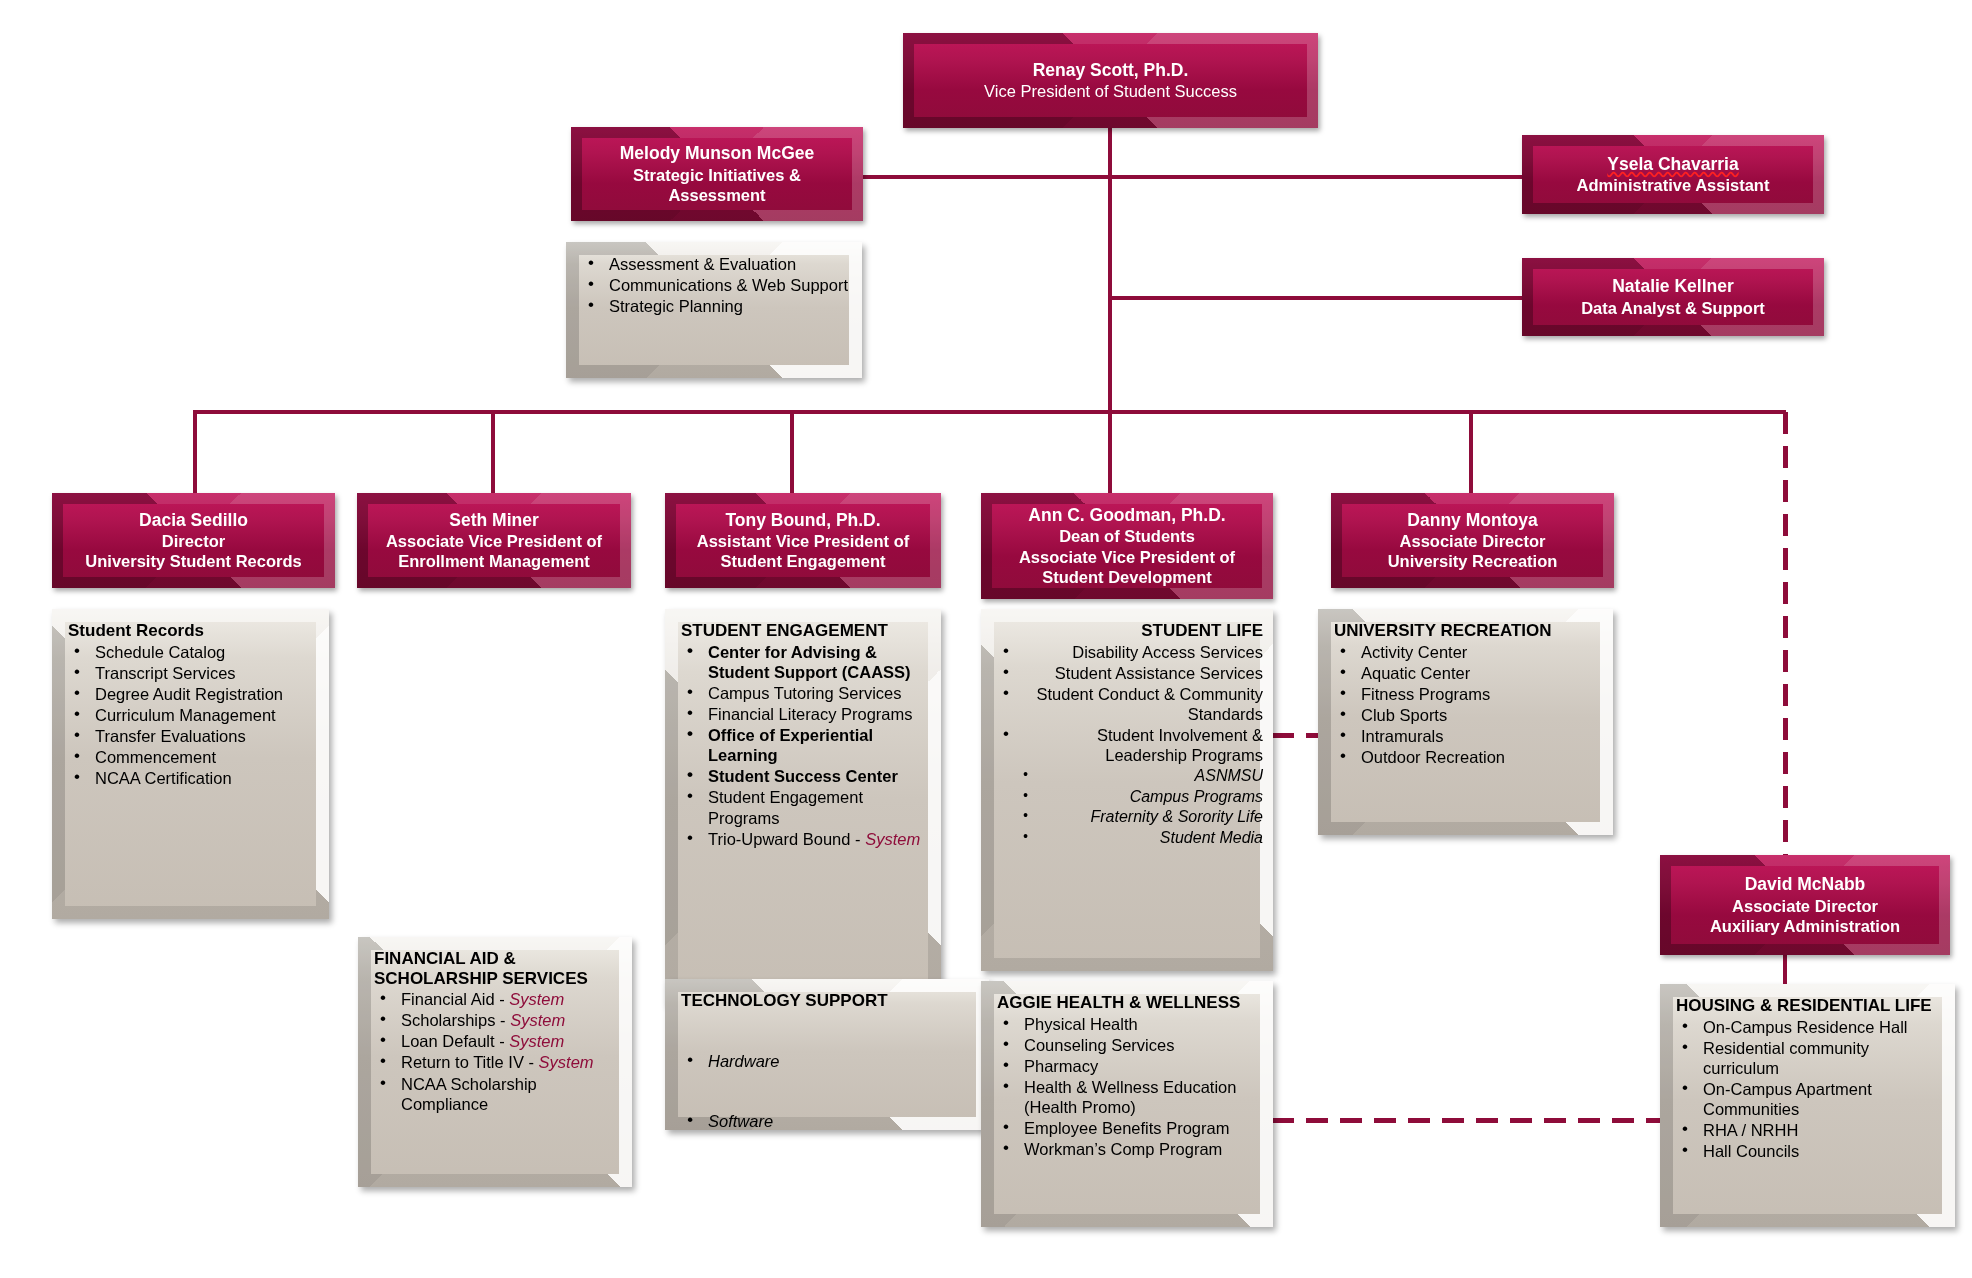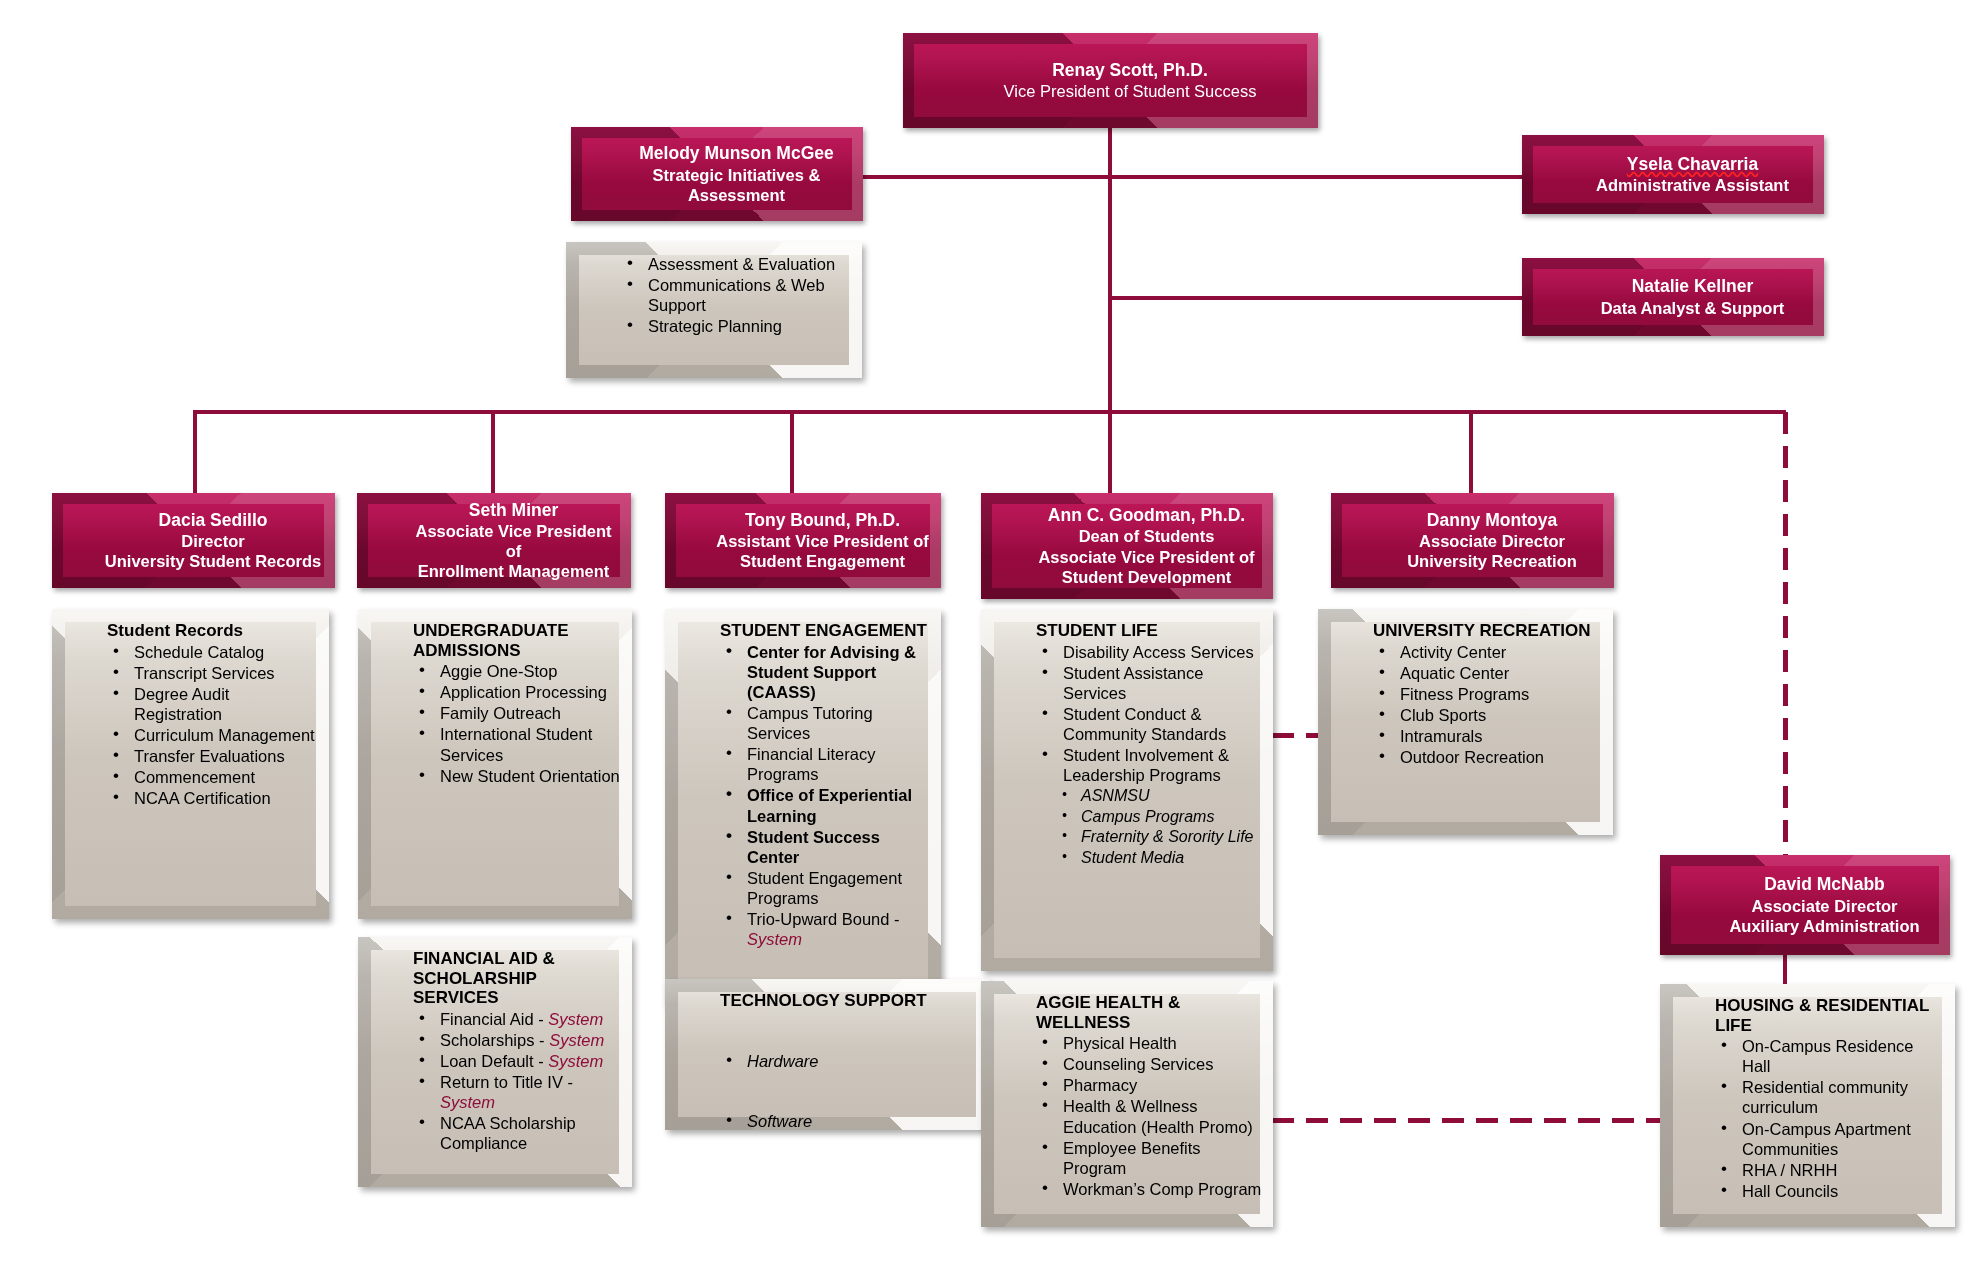--- a/index.html
+++ b/index.html
@@ -15,21 +15,21 @@
   .line.h{height:4px;}
   .line.v{width:4px;}
   .dash-h{position:absolute;height:5px;
      background-image:linear-gradient(to right,#8e0c3a 0 22px,transparent 22px 34px);
      background-size:34px 5px;background-repeat:repeat-x;}
   .dash-v{position:absolute;width:5px;
      background-image:linear-gradient(to bottom,#8e0c3a 0 22px,transparent 22px 34px);
      background-size:5px 34px;background-repeat:repeat-y;}
 
   
-  .box{position:absolute;box-sizing:border-box;padding-left:39px;}
+  .box{position:absolute;box-sizing:border-box;}
 
   
   .pbox{
     background:
       linear-gradient(to bottom,#c2175b 0%,#b01450 28%,#97093f 60%,#8e0c3a 100%);
     box-shadow:2px 3px 5px rgba(0,0,0,.35);
     overflow:hidden;
   }
   .pbox .bev{position:absolute;inset:0;
     background:
@@ -217,33 +217,20 @@
         <li>Transcript Services</li>
         <li>Degree Audit Registration</li>
         <li>Curriculum Management</li>
         <li>Transfer Evaluations</li>
         <li>Commencement</li>
         <li>NCAA Certification</li>
       </ul>
     </div>
   </div>
 
-  <div class="box gbox" style="left:358px;top:609px;width:274px;height:310px;">
-    <div class="bev"></div>
-    <div class="inner">
-      <div class="ttl">UNDERGRADUATE ADMISSIONS</div>
-      <ul>
-        <li>Aggie One-Stop</li>
-        <li>Application Processing</li>
-        <li>Family Outreach</li>
-        <li>International Student Services</li>
-        <li>New Student Orientation</li>
-      </ul>
-    </div>
-  </div>
 
   <div class="box gbox" style="left:358px;top:937px;width:274px;height:250px;">
     <div class="bev"></div>
     <div class="inner">
       <div class="ttl">FINANCIAL AID &amp; SCHOLARSHIP SERVICES</div>
       <ul>
         <li><span>Financial Aid - </span><span class="sys">System</span></li>
         <li><span>Scholarships - </span><span class="sys">System</span></li>
         <li><span>Loan Default - </span><span class="sys">System</span></li>
         <li><span>Return to Title IV - </span><span class="sys">System</span></li>
@@ -273,21 +260,21 @@
     <div class="inner">
       <div class="ttl">TECHNOLOGY SUPPORT</div>
       <ul>
         <li class="it">Hardware</li>
         <li class="it">Software</li>
         <li class="it">Aggie Launchpad</li>
       </ul>
     </div>
   </div>
 
-  <div class="box gbox" style="left:981px;top:609px;width:292px;height:362px;">
+  <div class="box gbox" style="left:981px;top:609px;width:292px;height:362px;text-align:right;">
     <div class="bev"></div>
     <div class="inner">
       <div class="ttl">STUDENT LIFE</div>
       <ul>
         <li>Disability Access Services</li>
         <li>Student Assistance Services</li>
         <li>Student Conduct &amp; Community Standards</li>
         <li>Student Involvement &amp; Leadership Programs</li>
         <li class="sub">ASNMSU</li>
         <li class="sub">Campus Programs</li>

